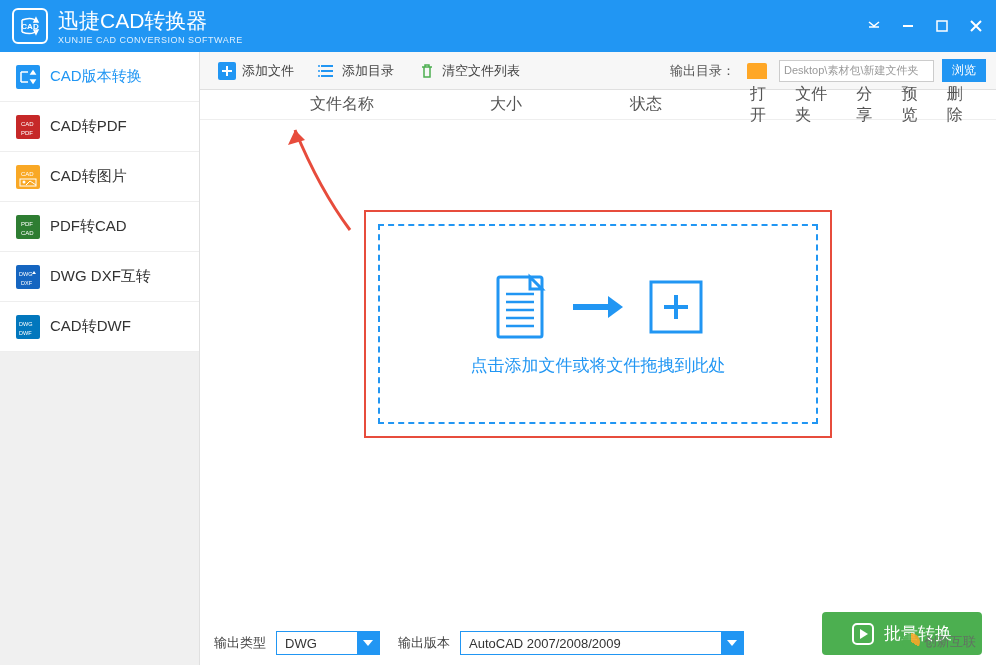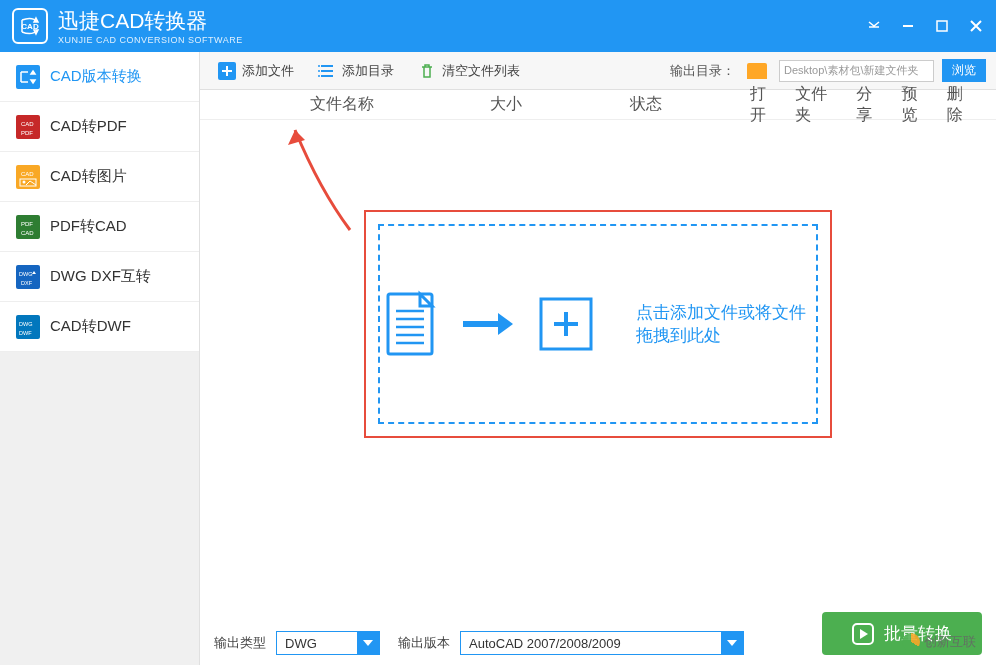--- a/index.html
+++ b/index.html
@@ -32,21 +32,21 @@
 .browse-btn { background: #2196f3; color: #fff; font-size: 12px; padding: 3px 10px; cursor: pointer; }
 
 .col-headers { height: 30px; display: flex; align-items: center; padding: 0 10px; font-size: 16px; color: #555; border-bottom: 1px solid #eee; }
 .ch-name { width: 280px; padding-left: 100px; }
 .ch-size { width: 140px; }
 .ch-status { width: 120px; }
 .ch-actions { flex: 1; display: flex; justify-content: flex-start; gap: 14px; padding-right: 8px; }
 
 .content { flex: 1; position: relative; display: flex; align-items: flex-start; justify-content: center; padding-top: 90px; }
 .dropzone-outer { border: 2px solid #e74c3c; padding: 12px; }
-.dropzone { width: 440px; height: 200px; border: 2px dashed #2196f3; display: flex; align-items: center; justify-content: center; gap: 40px; }
+.dropzone { width: 440px; height: 200px; border: 2px dashed #2196f3; display: flex; flex-direction: column; align-items: center; justify-content: center; gap: 12px; }
 .dz-icons { display: flex; align-items: center; gap: 18px; }
 .dz-text { color: #2196f3; font-size: 17px; }
 
 .arrow-annotation { position: absolute; left: 50px; top: -10px; pointer-events: none; }
 
 .bottombar { padding: 10px 14px; display: flex; align-items: center; gap: 10px; font-size: 13px; color: #444; }
 .combo { display: flex; align-items: center; border: 1px solid #2196f3; height: 24px; }
 .combo-val { padding: 0 8px; min-width: 80px; color: #333; }
 .combo-arrow { width: 22px; height: 100%; background: #2196f3; display: flex; align-items: center; justify-content: center; }
 .combo.wide .combo-val { min-width: 260px; }

